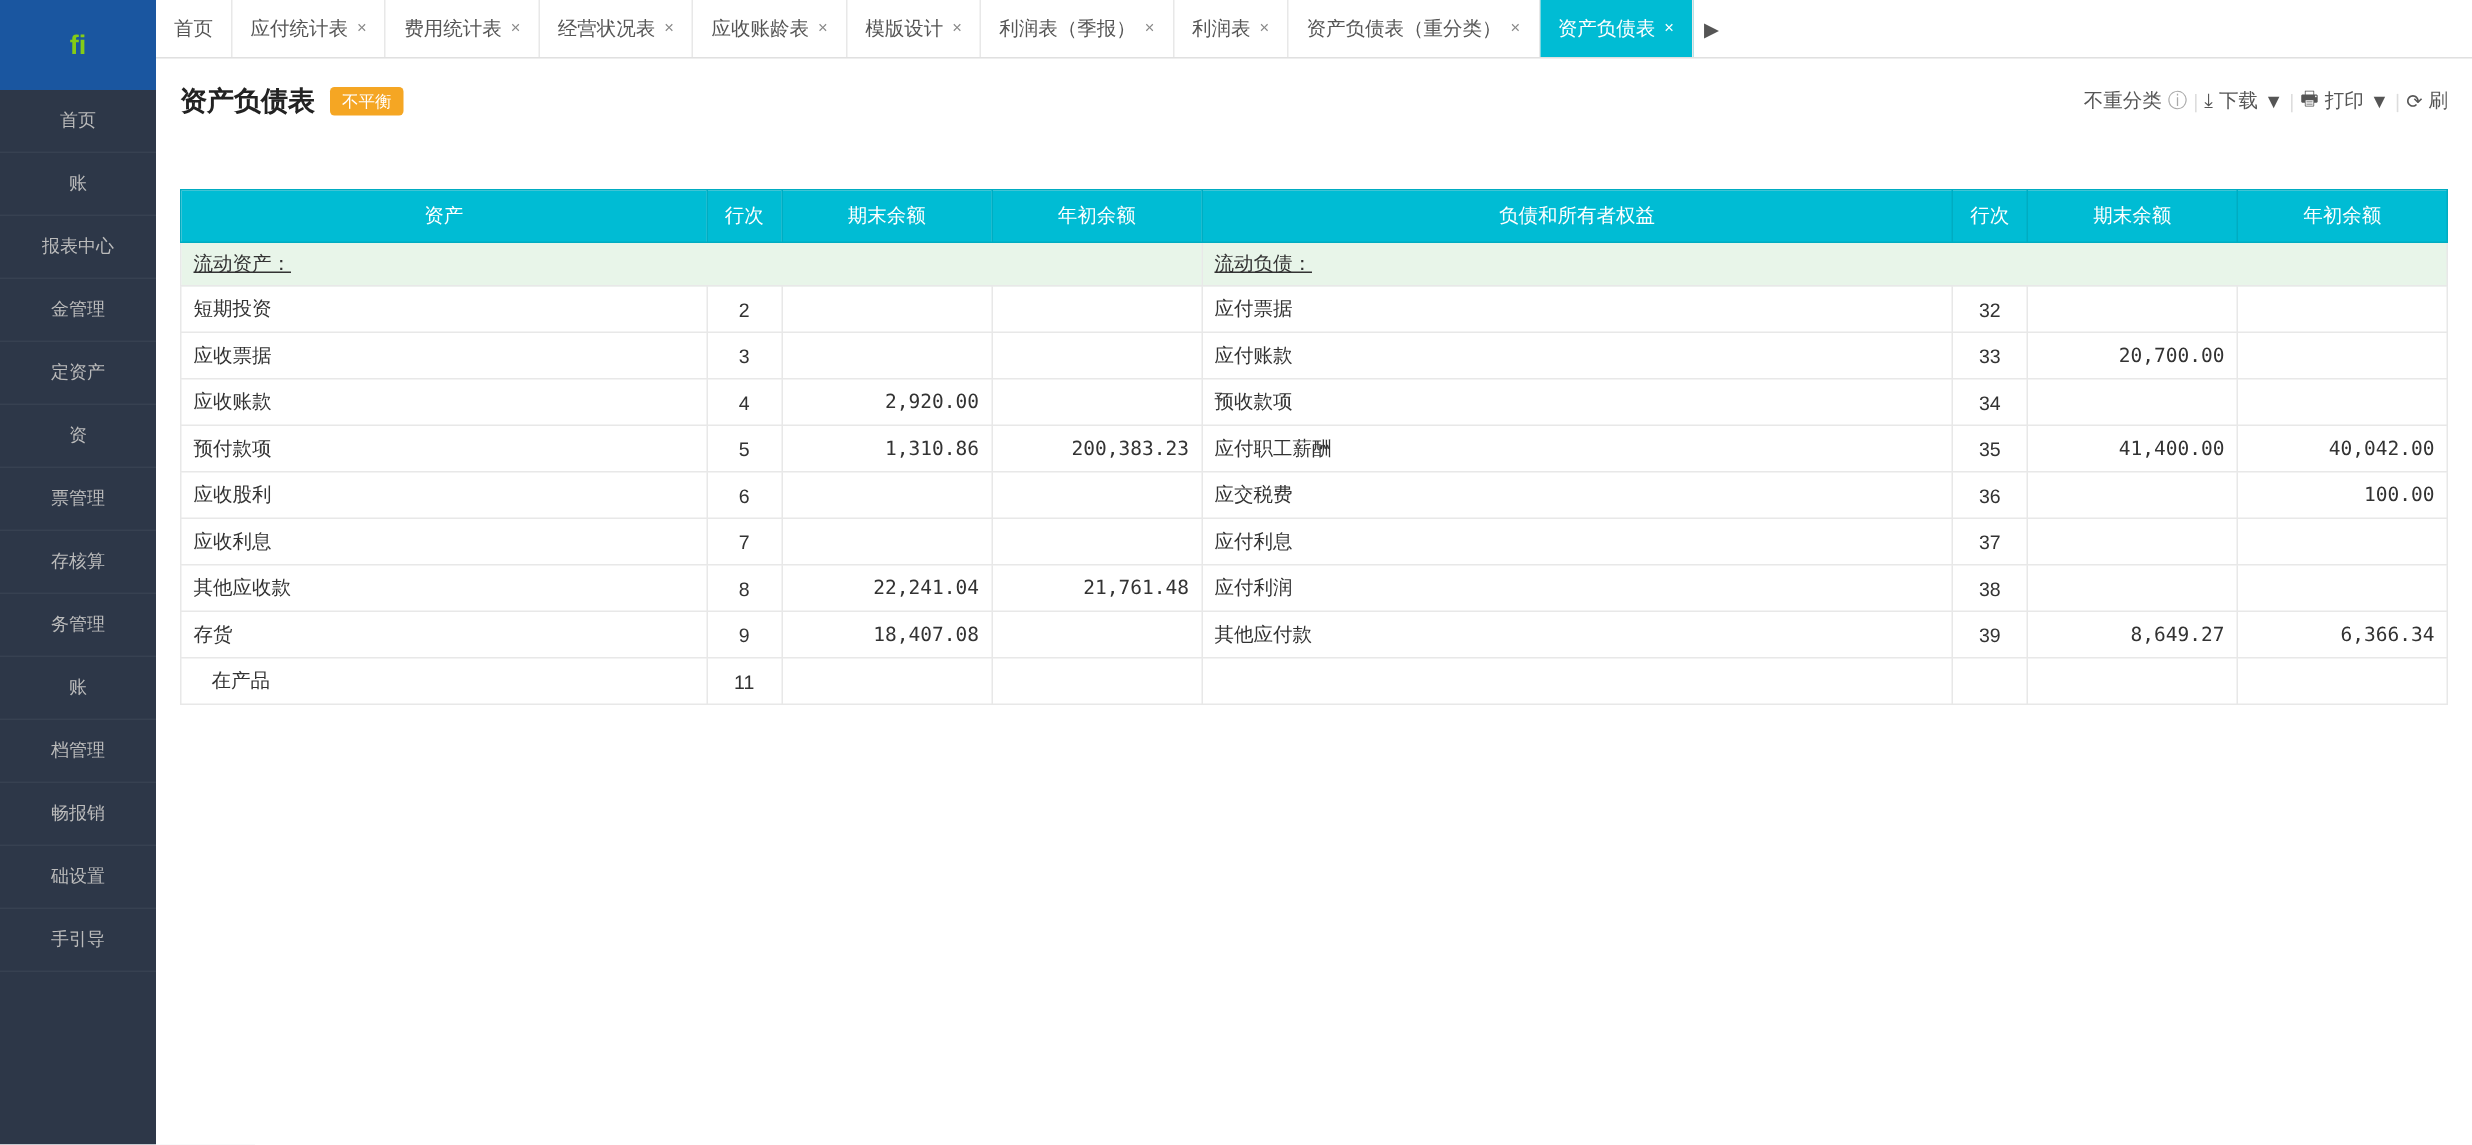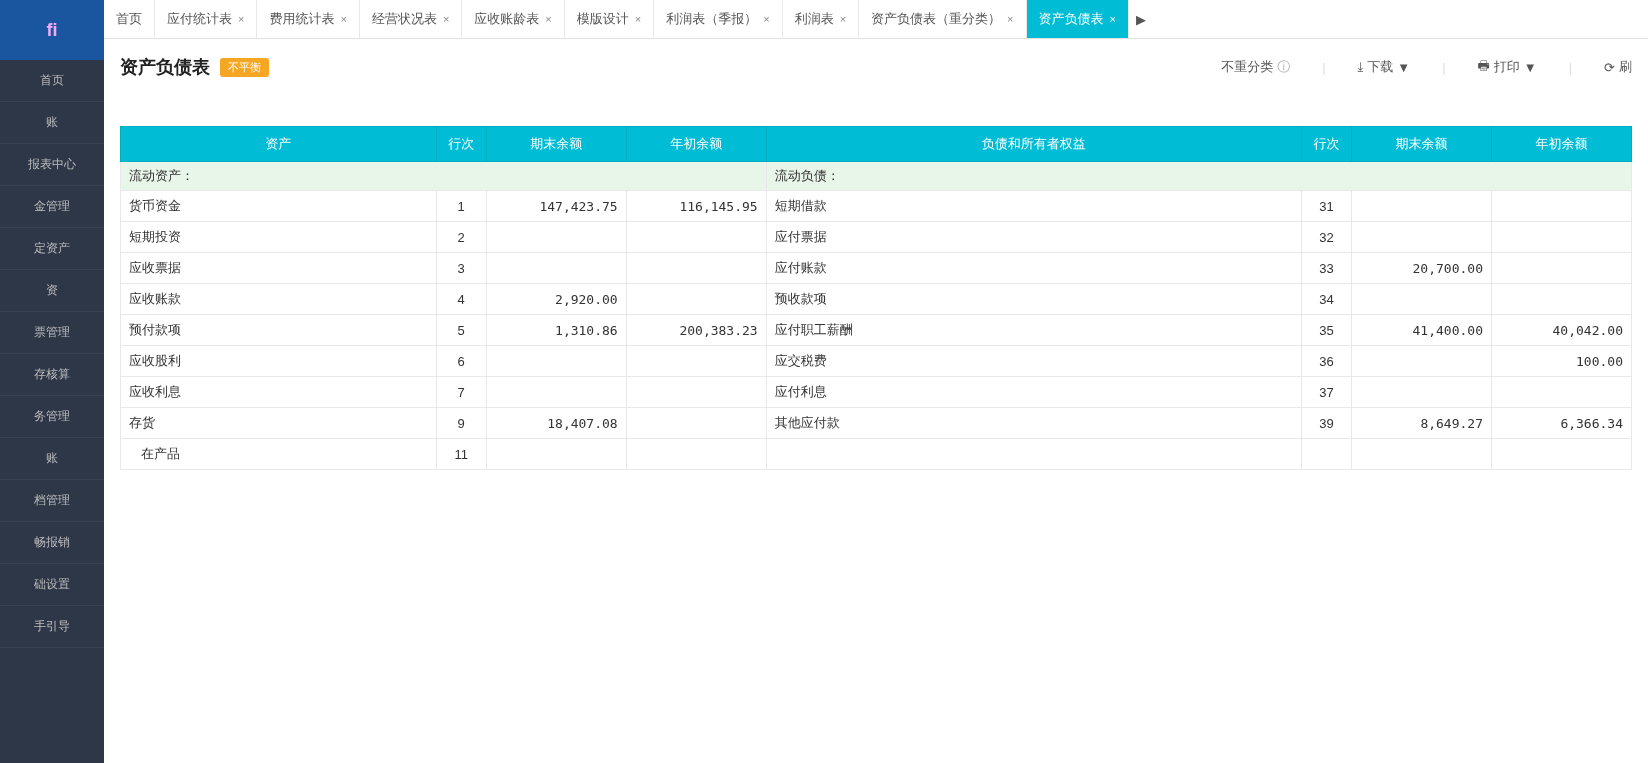--- a/index.html
+++ b/index.html
@@ -11,21 +11,21 @@
       background: #2d3748;
       color: #ccc;
       display: flex;
       flex-direction: column;
       flex-shrink: 0;
       height: 100%;
       overflow: hidden;
     }
     .sidebar-logo {
       background: #1a56a0;
-      color: #f0abfc;
+      color: #84cc16;
       font-size: 18px;
       font-weight: bold;
       padding: 4px 0;
       text-align: center;
       height: 60px;
       display: flex; align-items: center; justify-content: center;
     }
     .sidebar-item {
       padding: 12px 8px;
       text-align: center;
@@ -116,21 +116,21 @@
       background: #f5a623;
       color: #fff;
       font-size: 11px;
       padding: 2px 8px;
       border-radius: 3px;
       font-weight: normal;
     }
     .page-actions {
       display: flex;
       align-items: center;
-      gap: 32px;
+      gap: 4px;
       font-size: 13px;
       color: #555;
     }
     .page-actions .action-item {
       display: flex; align-items: center; gap: 4px;
       cursor: pointer;
       color: #555;
     }
     .action-divider { color: #ddd; }
     .help-icon { color: #aaa; cursor: pointer; }
@@ -153,20 +153,21 @@
     .report-table td {
       padding: 6px 8px;
       border: 1px solid #e8e8e8;
       color: #333;
     }
     .report-table tr.category-row td {
       background: #e8f5e9;
       color: #333;
       font-weight: normal;
       padding: 5px 8px;
+      text-decoration: underline;
     }
     .text-center { text-align: center; }
     .text-blue { color: #1890ff; }
     .indent { padding-left: 20px !important; }
 
     
     .num { text-align: right; font-family: monospace, sans-serif; }
   </style>
 </head>
 <body>
@@ -278,30 +279,20 @@
           <th style="width:140px">期末余额</th>
           <th style="width:140px">年初余额</th>
         </tr>
       </thead>
       <tbody id="table-body">
       <tr class="category-row">
       <td colspan="4">流动资产：</td>
       <td colspan="4">流动负债：</td>
     </tr>
           <tr>
-      <td class="">货币资金</td>
-      <td class="text-center text-blue">1</td>
-      <td class="num">147,423.75</td>
-      <td class="num">116,145.95</td>
-      <td>短期借款</td>
-      <td class="text-center text-blue">31</td>
-      <td class="num"></td>
-      <td class="num"></td>
-    </tr>
-          <tr>
       <td class="">短期投资</td>
       <td class="text-center text-blue">2</td>
       <td class="num"></td>
       <td class="num"></td>
       <td>应付票据</td>
       <td class="text-center text-blue">32</td>
       <td class="num"></td>
       <td class="num"></td>
     </tr>
           <tr>
@@ -348,20 +339,30 @@
       <td class="">应收利息</td>
       <td class="text-center text-blue">7</td>
       <td class="num"></td>
       <td class="num"></td>
       <td>应付利息</td>
       <td class="text-center text-blue">37</td>
       <td class="num"></td>
       <td class="num"></td>
     </tr>
           <tr>
+      <td class="">其他应收款</td>
+      <td class="text-center text-blue">8</td>
+      <td class="num">22,241.04</td>
+      <td class="num">21,761.48</td>
+      <td>应付利润</td>
+      <td class="text-center text-blue">38</td>
+      <td class="num"></td>
+      <td class="num"></td>
+    </tr>
+          <tr>
       <td class="">存货</td>
       <td class="text-center text-blue">9</td>
       <td class="num">18,407.08</td>
       <td class="num"></td>
       <td>其他应付款</td>
       <td class="text-center text-blue">39</td>
       <td class="num">8,649.27</td>
       <td class="num">6,366.34</td>
     </tr>
           <tr>

